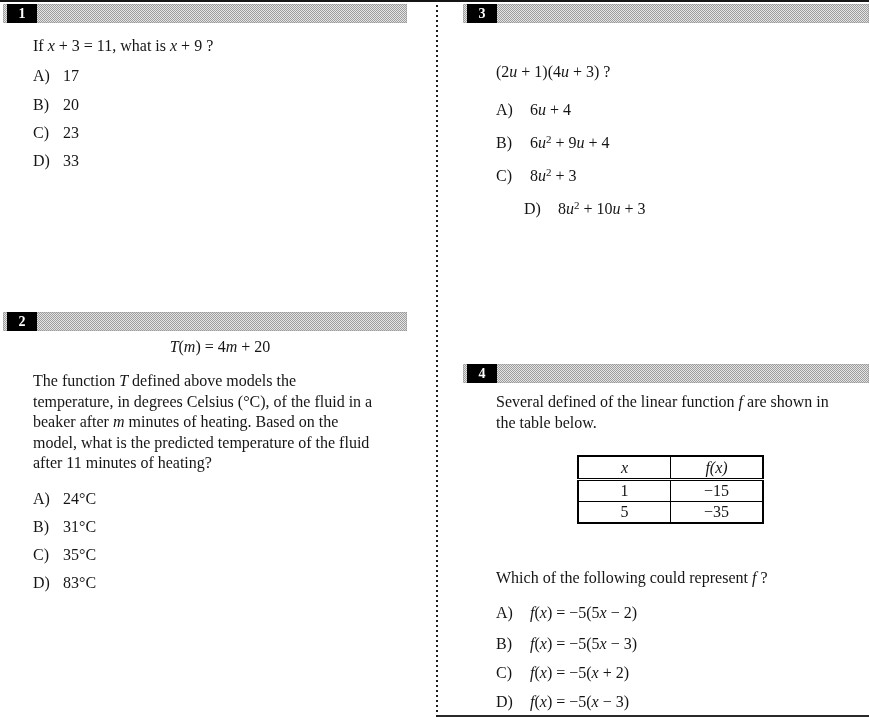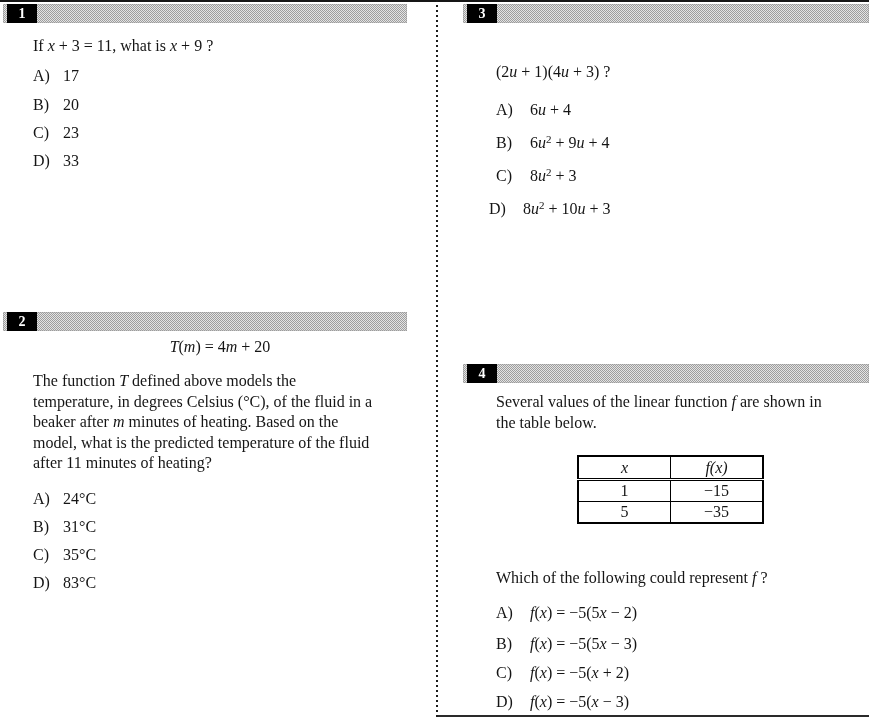--- a/index.html
+++ b/index.html
@@ -73,28 +73,28 @@
   </section>
 
   <section>
     <div class="banner" style="left:463px;top:4px;width:406px;">
       <span class="badge">3</span>
     </div>
     <div class="prompt lh23" style="left:496px;top:37px;width:360px;"><br><span>(2</span><span class="it">u</span><span> + 1)(4</span><span class="it">u</span><span> + 3) ?</span></div>
     <div class="choice col-r" style="left:496px;top:100px;"><span class="clabel">A)</span><span class="ctext"><span>6</span><span class="it">u</span><span> + 4</span></span></div>
     <div class="choice col-r" style="left:496px;top:133px;"><span class="clabel">B)</span><span class="ctext"><span>6</span><span class="it">u</span><span class="sup">2</span><span> + 9</span><span class="it">u</span><span> + 4</span></span></div>
     <div class="choice col-r" style="left:496px;top:166px;"><span class="clabel">C)</span><span class="ctext"><span>8</span><span class="it">u</span><span class="sup">2</span><span> + 3</span></span></div>
-    <div class="choice col-r" style="left:489px;top:199px;"><span class="clabel">D)</span><span class="ctext"><span>8</span><span class="it">u</span><span class="sup">2</span><span> + 10</span><span class="it">u</span><span> + 3</span></span></div>
+    <div class="choice col-r" style="left:524px;top:199px;"><span class="clabel">D)</span><span class="ctext"><span>8</span><span class="it">u</span><span class="sup">2</span><span> + 10</span><span class="it">u</span><span> + 3</span></span></div>
   </section>
 
   <section>
     <div class="banner" style="left:463px;top:364px;width:406px;">
       <span class="badge">4</span>
     </div>
-    <div class="prompt lh21" style="left:496px;top:391px;width:365px;"><span>Several values of the linear function </span><span class="it">f</span><span> are shown in</span><br><span>the table below.</span></div>
+    <div class="prompt lh21" style="left:496px;top:391px;width:365px;"><span>Several defined of the linear function </span><span class="it">f</span><span> are shown in</span><br><span>the table below.</span></div>
 
     <table class="vals">
       <thead>
         <tr>
           <th><span class="it">x</span></th>
           <th><span class="it">f(x)</span></th>
         </tr>
       </thead>
       <tbody>
         <tr>

